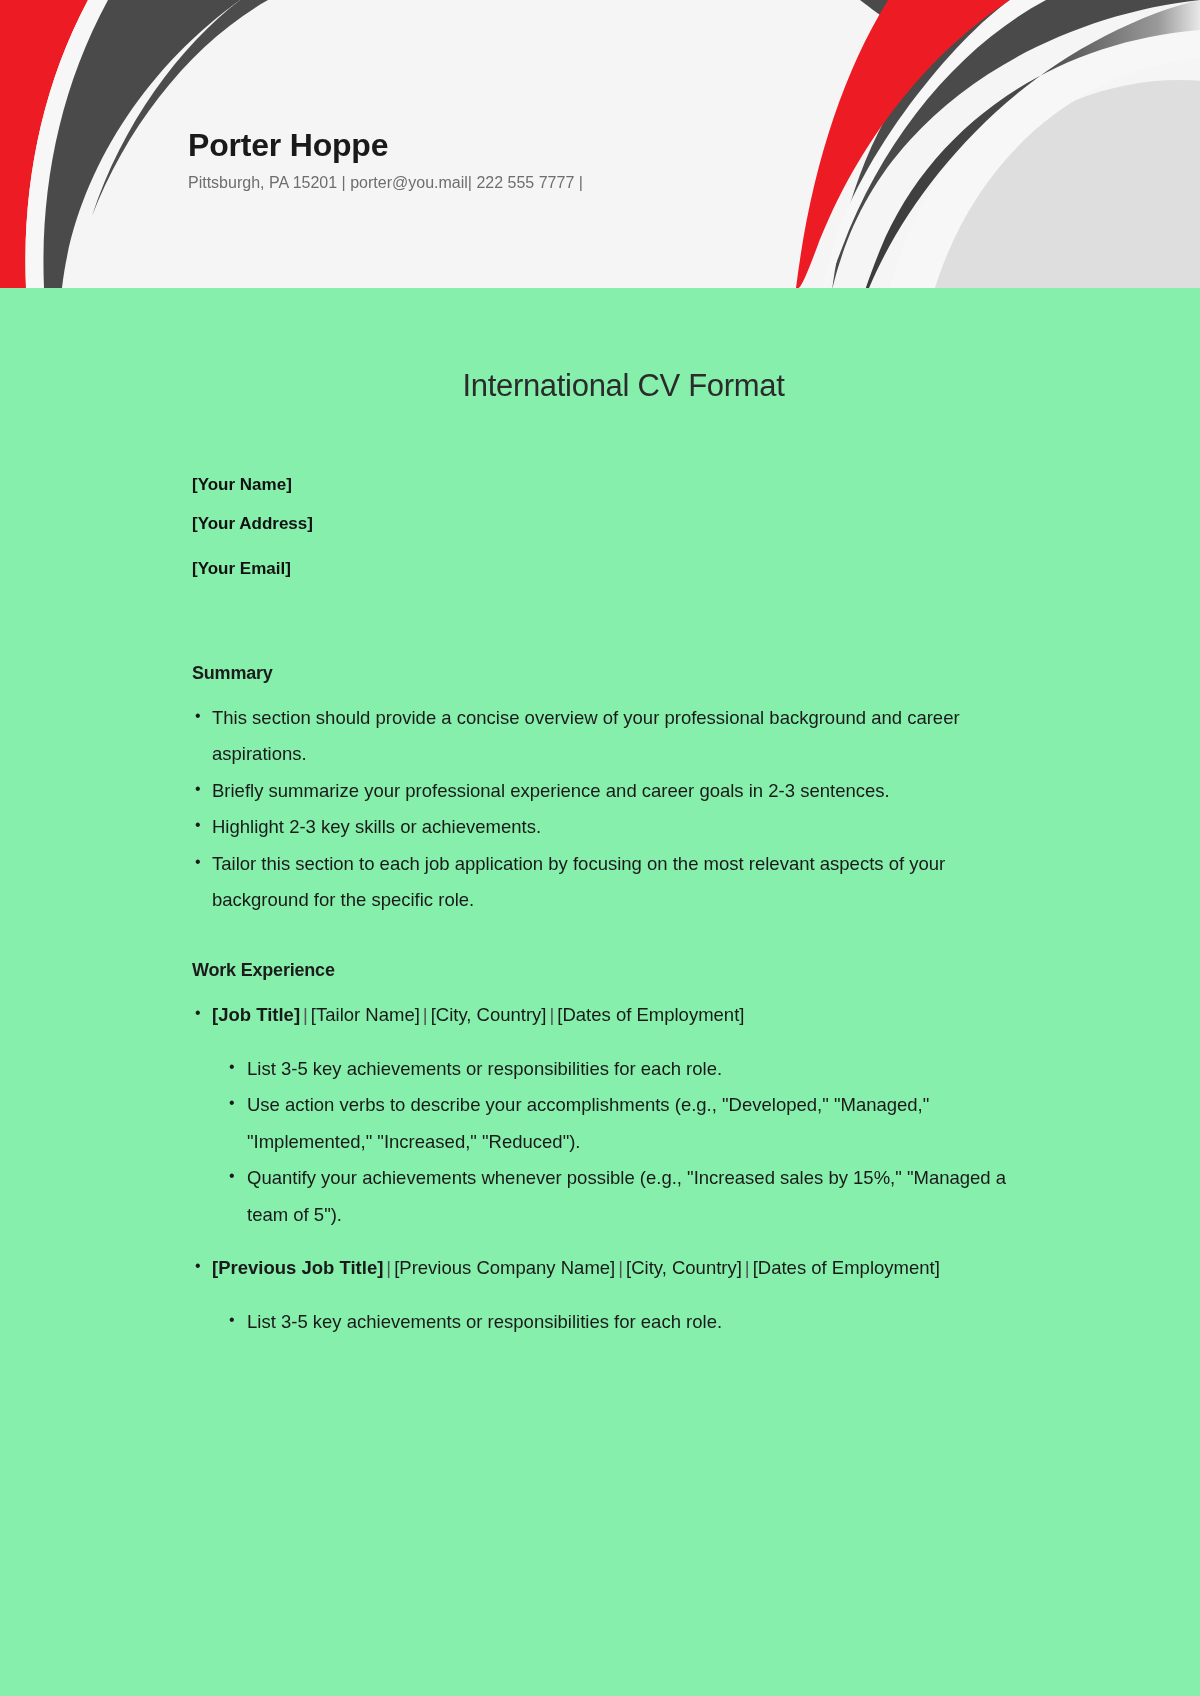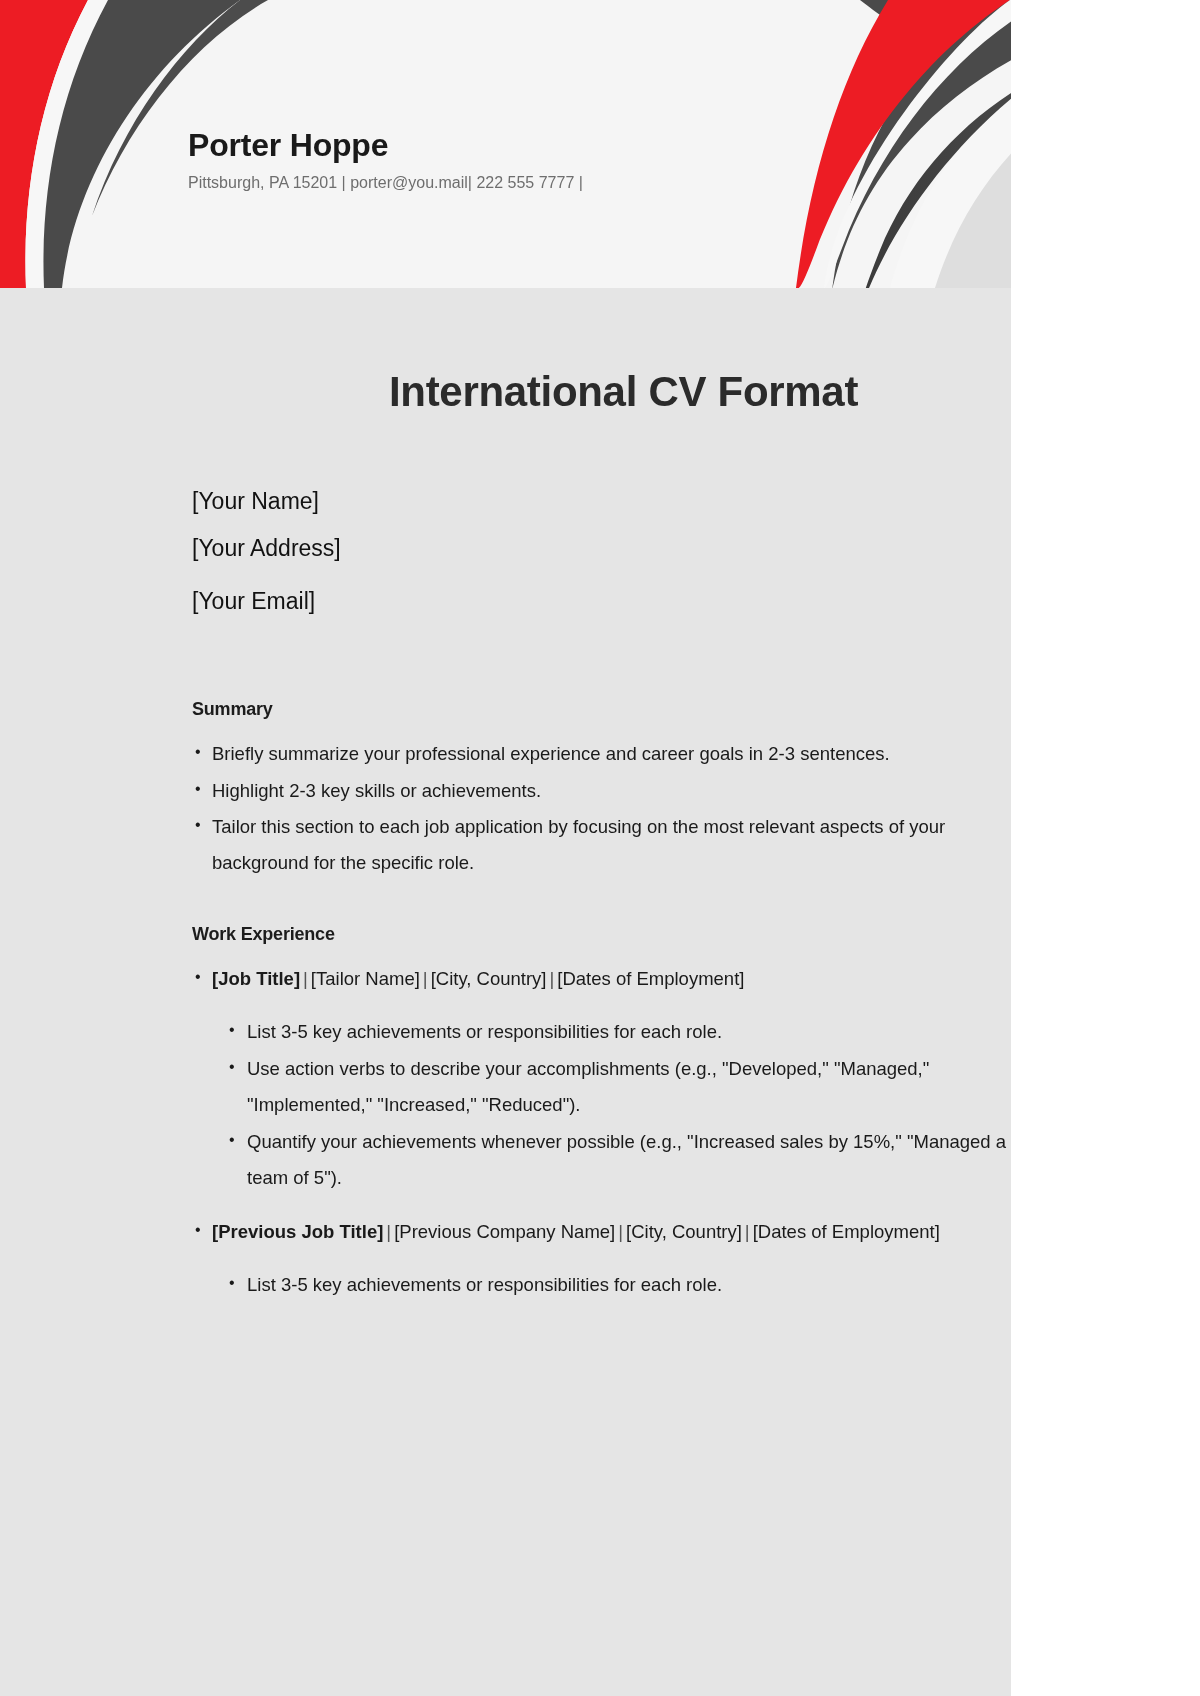--- a/index.html
+++ b/index.html
@@ -2,23 +2,23 @@
 <html><head>
 <meta charset="utf-8">
 <style>
   html, body {
     margin: 0;
     padding: 0;
     background: #ffffff;
   }
   .page {
     position: relative;
-    width: 1011px;
+    width: 1200px;
     height: 1696px;
-    background: #e5e5e5;
+    background: #86efac;
     overflow: hidden;
     font-family: "Liberation Sans", sans-serif;
     -webkit-font-smoothing: antialiased;
   }
 
   
   .header-band {
     position: absolute;
     left: 0;
     top: 0;
@@ -62,42 +62,42 @@
   
   .doc-body {
     position: absolute;
     left: 0;
     top: 288px;
     width: 1200px;
     padding: 0;
   }
   .doc-title {
     text-align: center;
-    font-size: 42px;
-    font-weight: 700;
+    font-size: 31px;
+    font-weight: 400;
     color: #2b2b2b;
     margin: 0;
     padding-top: 80px;
     letter-spacing: -0.3px;
     padding-left: 47px;
   }
 
   .content {
     margin: 0 auto;
     width: 860px;
     padding-left: 22px;
     box-sizing: border-box;
   }
 
   .placeholder-block {
     margin-top: 70px;
   }
   .placeholder-line {
-    font-size: 23px;
-    font-weight: 400;
+    font-size: 17px;
+    font-weight: 700;
     color: #121212;
     margin: 0 0 22px 0;
     line-height: 1.35;
   }
   .placeholder-line.tight {
     margin-bottom: 16px;
   }
 
   .section {
     margin-top: 0;
@@ -215,20 +215,21 @@
 
       <div class="placeholder-block">
         <div class="placeholder-line tight">[Your Name]</div>
         <div class="placeholder-line">[Your Address]</div>
         <div class="placeholder-line">[Your Email]</div>
       </div>
 
       <div class="section section-summary">
         <h2 class="section-title">Summary</h2>
         <ul class="bullets">
+          <li>This section should provide a concise overview of your professional background and career aspirations.</li>
           <li>Briefly summarize your professional experience and career goals in 2-3 sentences.</li>
           <li>Highlight 2-3 key skills or achievements.</li>
           <li>Tailor this section to each job application by focusing on the most relevant aspects of your background for the specific role.</li>
         </ul>
       </div>
 
       <div class="section section-work">
         <h2 class="section-title">Work Experience</h2>
 
         <ul class="bullets">

